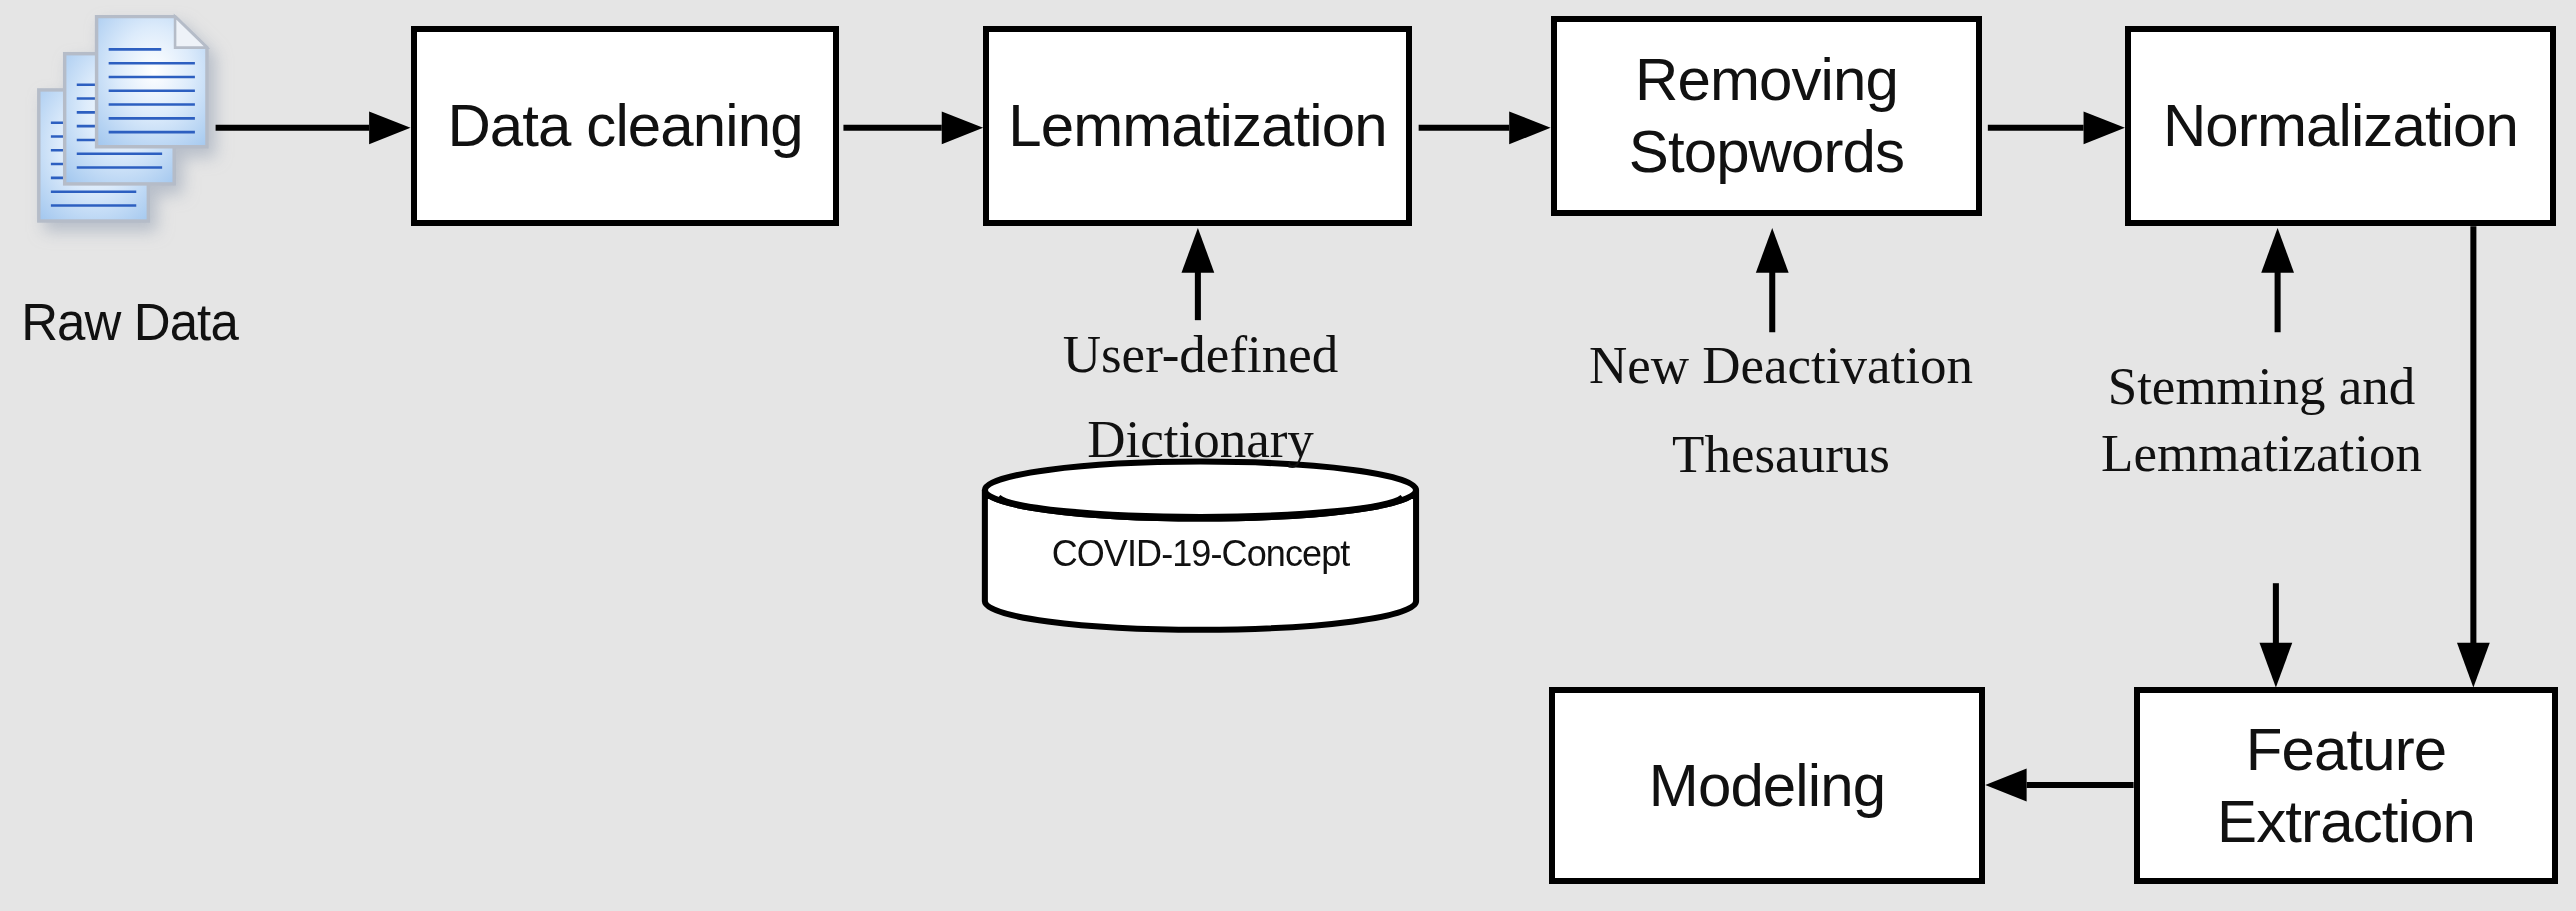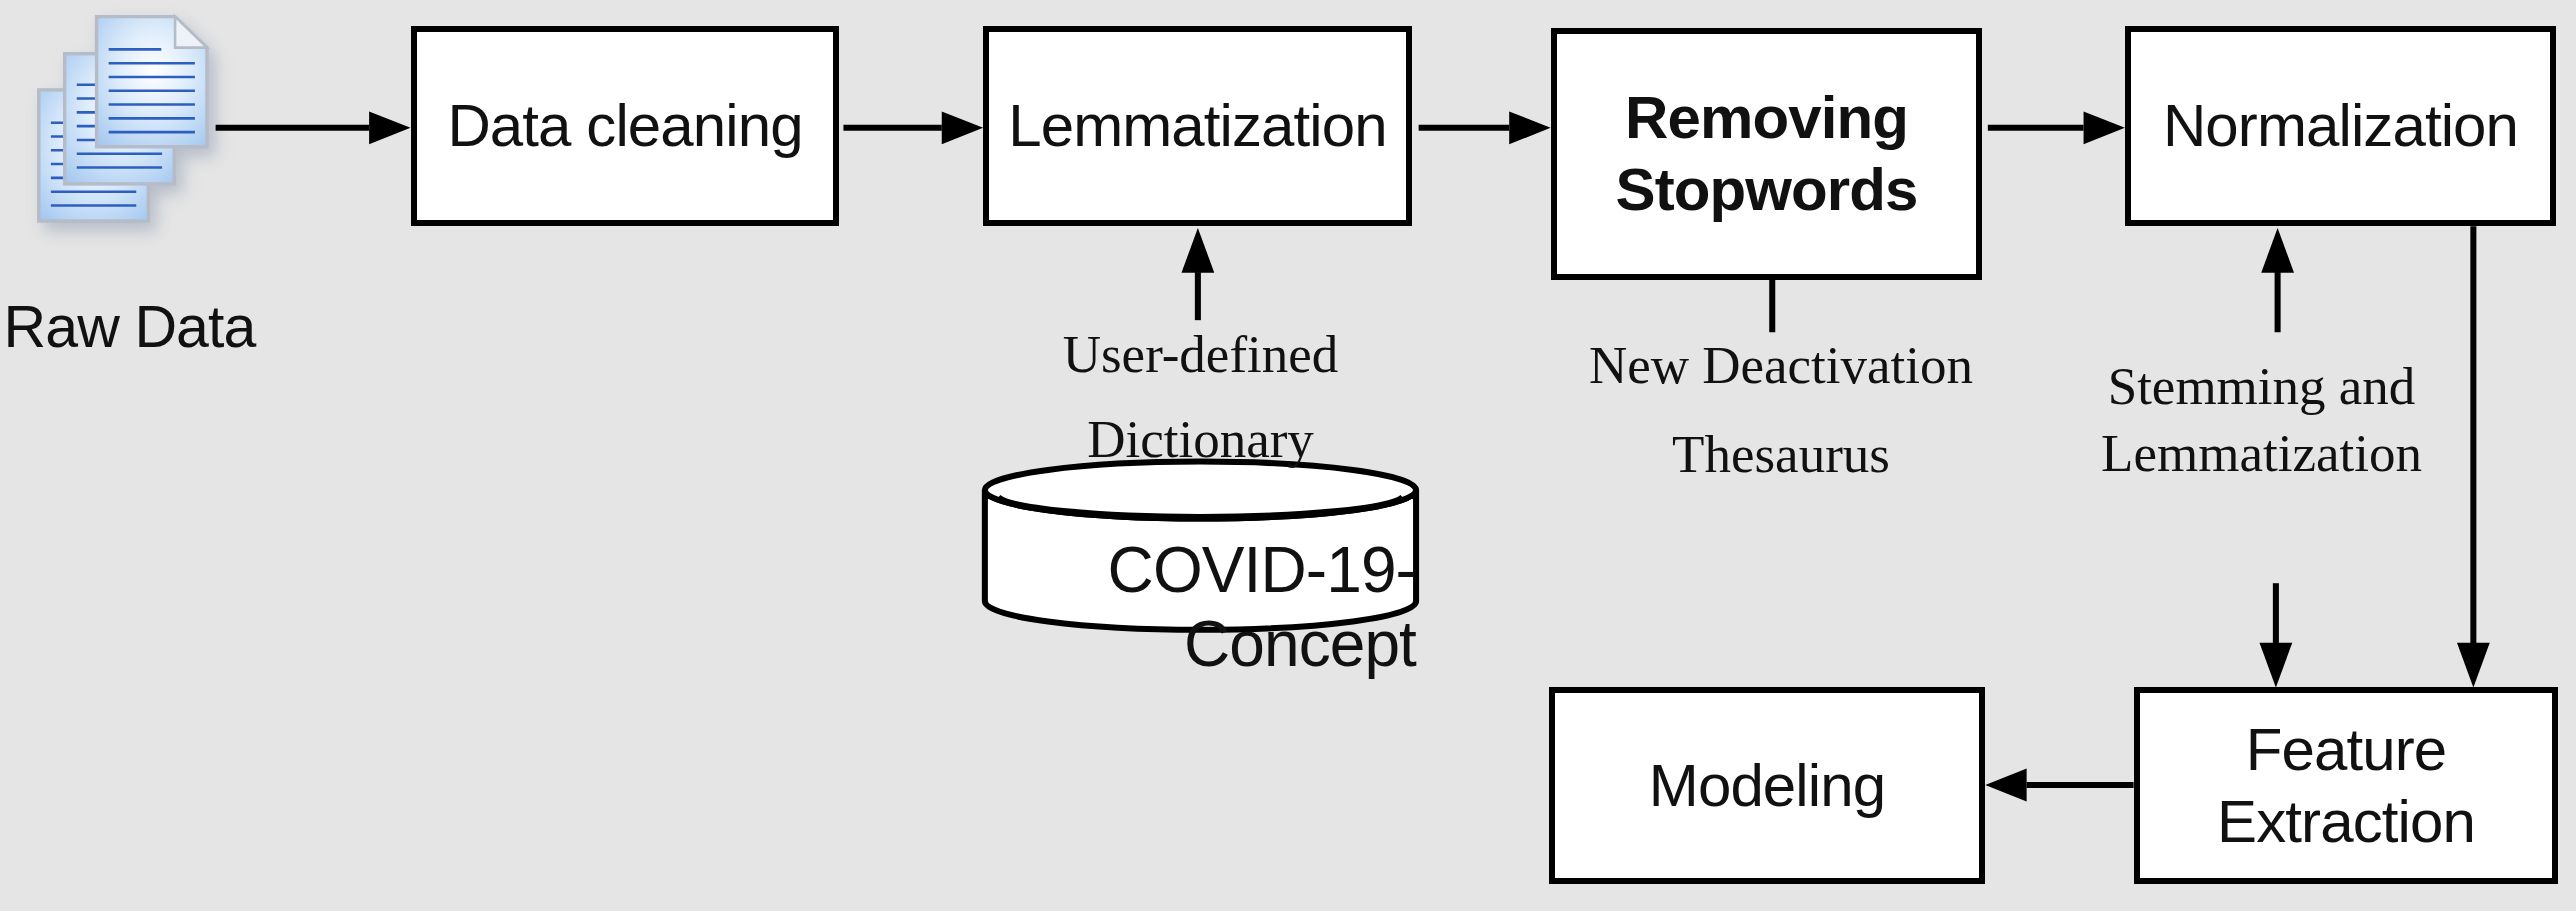--- a/index.html
+++ b/index.html
@@ -25,22 +25,22 @@
     white-space:pre-line;
   }
   .plainlabel{
     position:absolute;
     text-align:center;
     color:#111111;
     white-space:pre-line;
   }
   .sansLabel{font-family:"Liberation Sans",sans-serif;}
   .serifLabel{font-family:"Liberation Serif",serif;font-size:53px;}
-  .rawdata{font-size:59px;letter-spacing:-0.9px;}
-  .covid{font-size:64px;letter-spacing:-0.9px;text-align:right;}
+  .rawdata{font-size:51px;letter-spacing:-0.9px;}
+  .covid{font-size:36px;letter-spacing:-0.9px;}
   .lh98{line-height:85px;}
   .lh103{line-height:89px;}
   .lh78{line-height:67px;}
   .lh62{line-height:53px;}
 </style>
 </head>
 <body>
 
 <div id="canvas">
 
@@ -150,21 +150,21 @@
   </svg>
 
   <div class="box" style="left:411px;top:26px;width:428px;height:200px;">
     <span>Data cleaning</span>
   </div>
 
   <div class="box" style="left:983px;top:26px;width:429px;height:200px;">
     <span>Lemmatization</span>
   </div>
 
-  <div class="box" style="left:1551px;top:28px;width:431px;height:252px;font-weight:bold;">
+  <div class="box" style="left:1551px;top:16px;width:431px;height:200px;">
     <span>Removing
 Stopwords</span>
   </div>
 
   <div class="box" style="left:2125px;top:26px;width:431px;height:200px;">
     <span>Normalization</span>
   </div>
 
   <div class="box" style="left:1549px;top:687px;width:436px;height:197px;">
     <span>Modeling</span>

